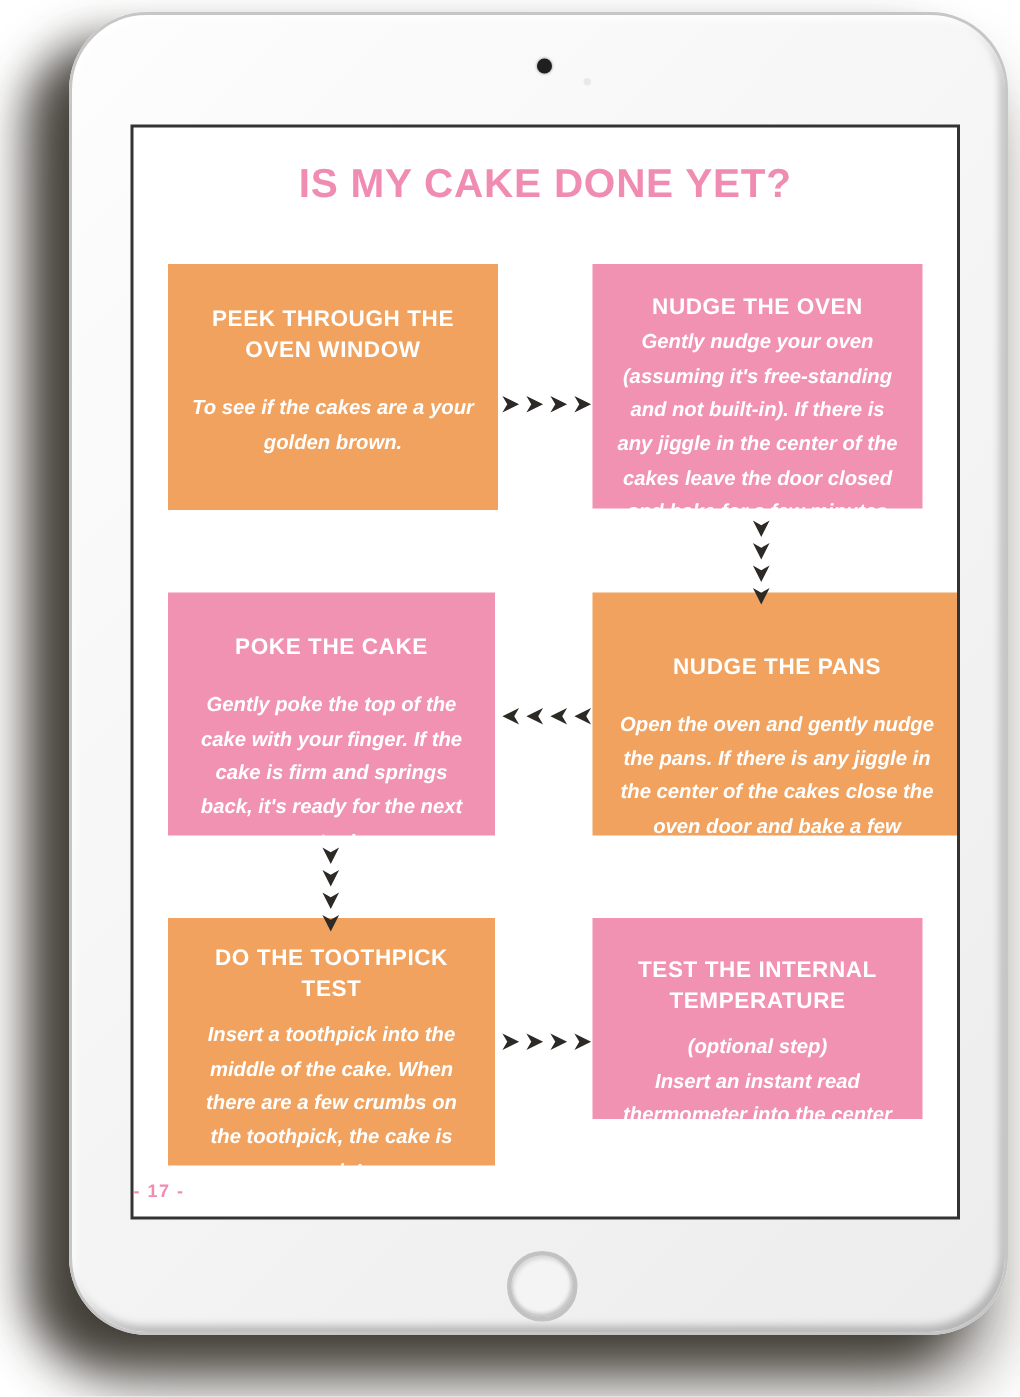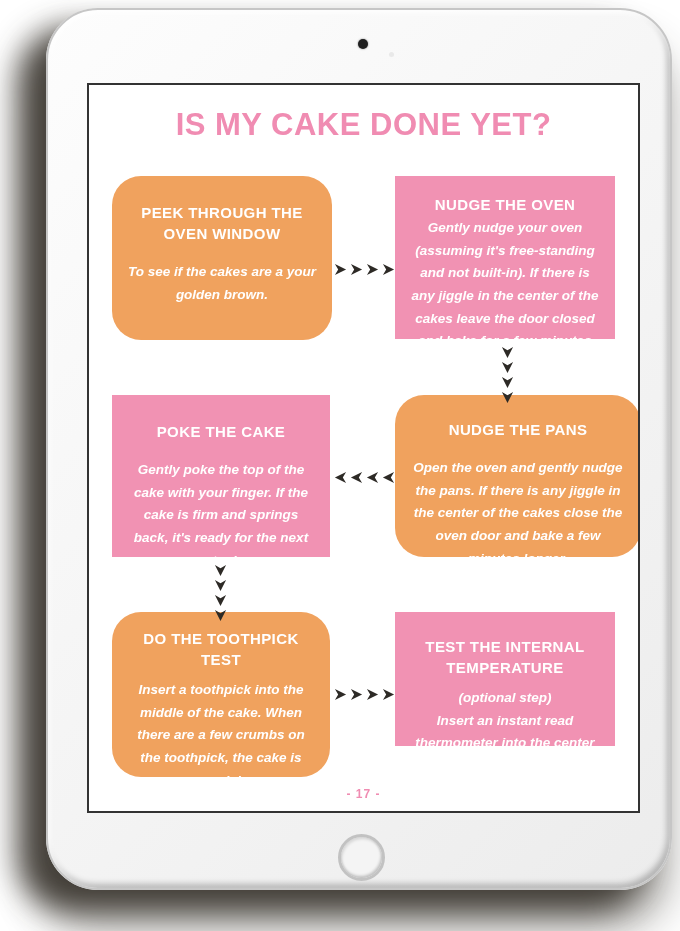--- a/index.html
+++ b/index.html
@@ -24,45 +24,45 @@
     border:3px solid #c2c2c2; box-sizing:border-box; background:#f4f4f4;
     box-shadow: inset 1px 2px 3px rgba(0,0,0,0.12), inset -1px -2px 3px rgba(0,0,0,0.22);}
 
   
   .screen{
     position:absolute; left:87px; top:83px; width:553px; height:730px;
     background:#ffffff; border:2px solid #333333; box-sizing:border-box; overflow:hidden;
   }
   .page-title{
     margin-top:22px; text-align:center; color:#f08cb2;
-    font-size:31px; font-weight:bold; letter-spacing:0.5px;
+    font-size:27px; font-weight:bold; letter-spacing:0.5px;
   }
   .page-number{
-    position:absolute; left:0; bottom:10px; width:100%; text-align:center;
+    position:absolute; left:0; bottom:10px; width:100%; text-align:left;
     color:#f08cb2; font-size:12px; font-weight:bold; letter-spacing:1px;
   }
 
   
   .step{
     position:absolute; box-sizing:border-box; color:#ffffff; text-align:center;
     display:flex; flex-direction:column; align-items:center;
     padding:26px 16px 14px 16px;
   }
-  .step.orange{background:#f0a25e;border-radius:29px;}
+  .step.orange{background:#f0a25e;}
   .step.pink{background:#f192b3;}
   .step-heading{font-size:15px; font-weight:bold; letter-spacing:0.4px; line-height:1.4;}
   .step-body{font-size:13.5px; font-style:italic; font-weight:600; line-height:1.68; white-space:pre-line;}
   .gap-sm .step-heading{margin-bottom:2px;}
   .gap-md .step-heading{margin-bottom:9px;}
   .gap-lg .step-heading{margin-bottom:17px;}
 
   #box1{left:23px;  top:91px;  width:220px; height:164px;}
   #box2{left:306px; top:91px;  width:220px; height:163px; padding-top:18px;}
   #box3{left:23px;  top:310px; width:218px; height:162px;}
-  #box4{left:306px; top:310px; width:246px; height:162px; padding-top:24px;}
+  #box4{left:306px; top:310px; width:246px; height:162px; padding-top:39px;}
   #box5{left:23px;  top:527px; width:218px; height:165px; padding-top:16px;}
   #box6{left:306px; top:527px; width:220px; height:134px; padding-top:24px;}
 
   
   .connector{position:absolute; display:flex; align-items:center; justify-content:center;}
   .connector.h{flex-direction:row; gap:3px;}
   .connector.v{flex-direction:column; gap:2px;}
   #conn1{left:246px; top:176px; width:58px; height:16px;}
   #conn2{left:410px; top:261px; width:16px; height:58px;}
   #conn3{left:246px; top:384px; width:58px; height:16px;}

